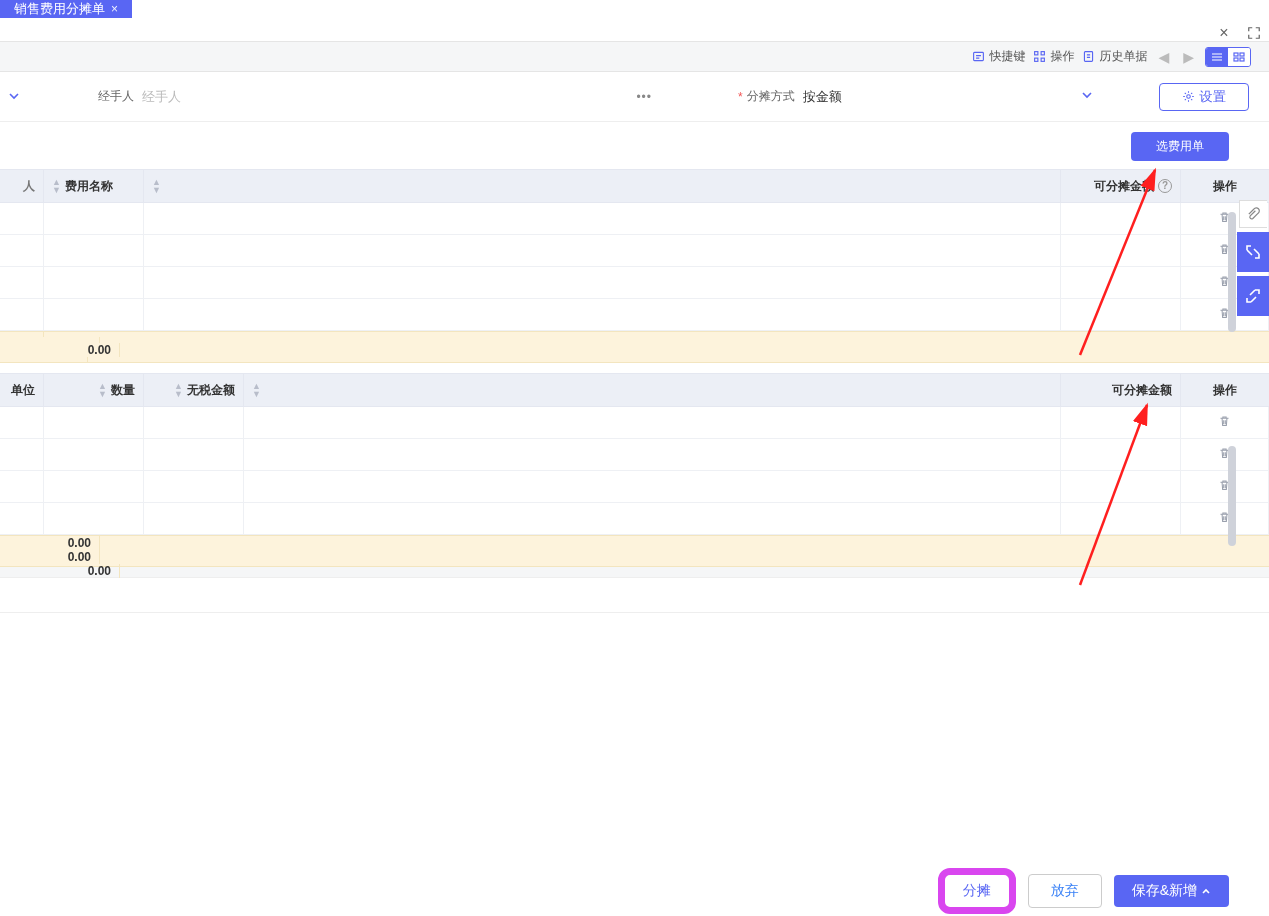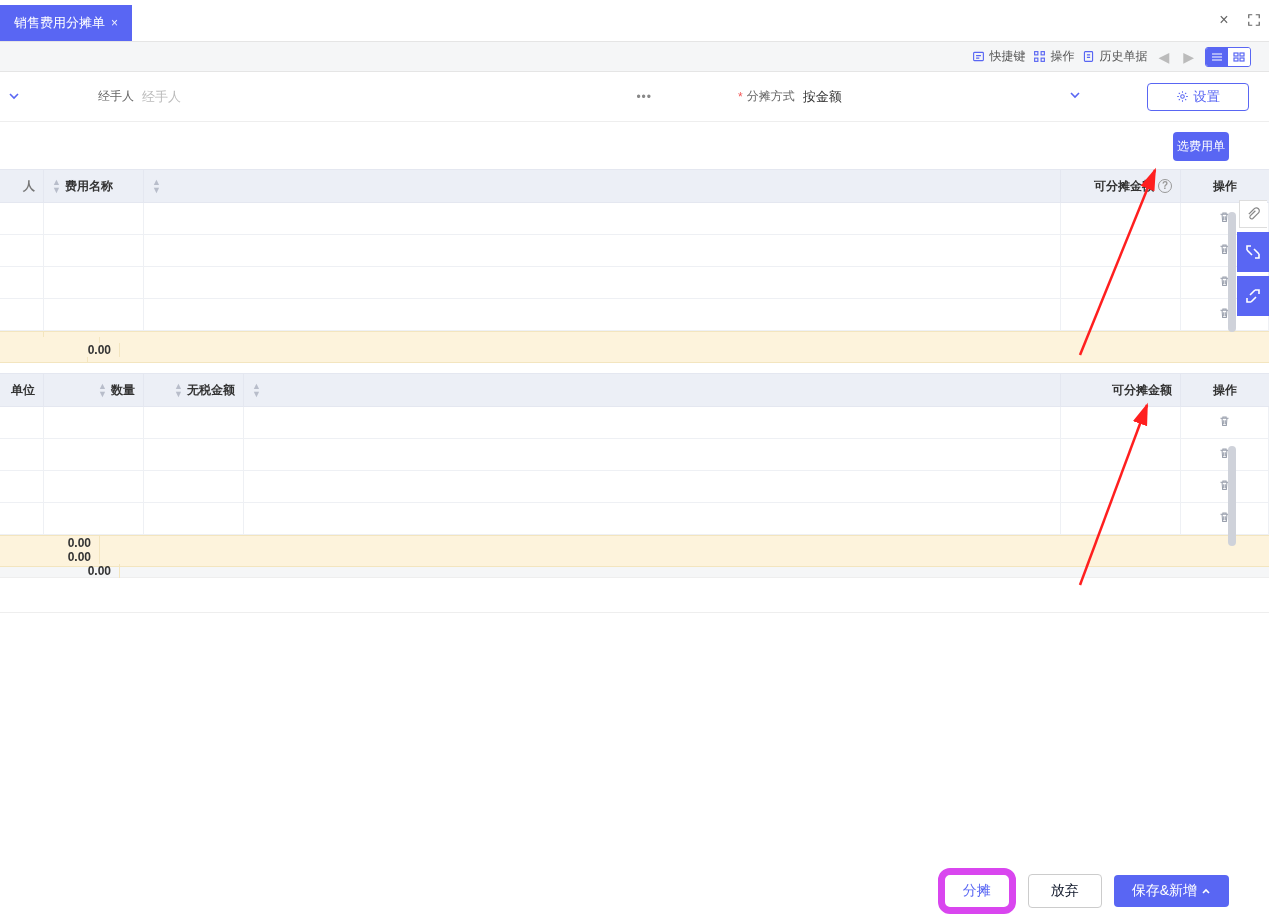--- a/index.html
+++ b/index.html
@@ -1,20 +1,20 @@
 <!DOCTYPE html>
 <html><head>
 <meta charset="utf-8">
 <style>
   * { box-sizing: border-box; margin: 0; padding: 0; }
   html, body { height: 100%; font-family: "Microsoft YaHei", Arial, sans-serif; font-size: 12px; color: #333; background: #fff; }
   body { width: 1269px; height: 916px; position: relative; overflow: hidden; }
 
   
-  .tabbar { display: flex; align-items: flex-end; height: 42px; border-bottom: 1px solid #e5e5e5; }
+  .tabbar { display: flex; align-items: flex-start; height: 42px; border-bottom: 1px solid #e5e5e5; flex-direction: column; }
   .tab { background: #5966f3; color: #fff; padding: 0 14px; height: 36px; display: flex; align-items: center; font-size: 13px; gap: 6px; }
   .tab .close-x { font-size: 12px; cursor: pointer; opacity: .9; }
   .tabbar-right { margin-left: auto; display: flex; align-items: center; height: 42px; }
   .win-btn { width: 30px; height: 30px; display: flex; align-items: center; justify-content: center; color: #666; cursor: pointer; font-size: 16px; }
 
   
   .toolbar-row { height: 30px; background: #f5f6f7; border-bottom: 1px solid #e5e5e5; display: flex; align-items: center; justify-content: flex-end; padding-right: 18px; gap: 8px; color: #555; }
   .toolbar-row .t-item { display: flex; align-items: center; gap: 4px; cursor: pointer; }
   .ico { display: inline-block; vertical-align: middle; }
   .chev { color: #bbb; font-size: 14px; padding: 0 3px; cursor: pointer; }
@@ -30,26 +30,26 @@
   .field .lbl { color: #666; margin-right: 8px; }
   .field .req { color: #f25656; margin-right: 4px; }
   .field input { border: none; outline: none; font-size: 13px; color: #333; background: transparent; }
   .field input::placeholder { color: #bbb; }
   .field .more-dots { color: #888; cursor: pointer; padding: 0 6px; letter-spacing: 1px; }
   .field .drop-chev { color: #5966f3; cursor: pointer; padding: 0 6px; }
   .field.jsr { width: 560px; position: relative; }
   .field.jsr .more-dots { position: absolute; right: 0; }
   .field.fts { flex: 1; position: relative; padding-left: 50px; }
   .field.fts .drop-chev { position: absolute; right: 30px; }
-  .btn-outline { border: 1px solid #5966f3; color: #5966f3; background: #fff; border-radius: 4px; padding: 4px 28px; display: flex; align-items: center; gap: 4px; cursor: pointer; margin-right: 20px; }
+  .btn-outline { border: 1px solid #5966f3; color: #5966f3; background: #fff; border-radius: 4px; padding: 4px 22px; display: flex; align-items: center; gap: 4px; cursor: pointer; margin-right: 20px; }
 
   
   .section { padding-top: 10px; }
   .sec-head { display: flex; justify-content: flex-end; padding: 0 40px 8px 0; }
-  .btn-primary-sm { background: #5966f3; color: #fff; border: none; border-radius: 4px; padding: 6px 4px; font-size: 12px; cursor: pointer; }
+  .btn-primary-sm { background: #5966f3; color: #fff; border: none; border-radius: 4px; padding: 6px 25px; font-size: 12px; cursor: pointer; }
 
   
   .tbl { position: relative; }
   .thead { background: #eceff6; height: 34px; display: flex; align-items: center; border-top: 1px solid #e4e7f0; border-bottom: 1px solid #e4e7f0; font-weight: 600; }
   .th, .td { border-right: 1px solid #e4e7f0; height: 100%; display: flex; align-items: center; padding: 0 8px; }
   .sort { color: #b8bdca; font-size: 9px; margin-right: 4px; line-height: 8px; }
   .col-a { width: 44px; justify-content: flex-end; }
   .col-b { width: 100px; }
   .col-c { flex: 1; }
   .col-amt1 { width: 120px; justify-content: flex-end; }
@@ -70,21 +70,21 @@
   .colB-amt { width: 120px; justify-content: flex-end; }
   .colB-op { width: 88px; justify-content: center; border-right: none; }
 
   
   .grey-gap { height: 10px; background: #f5f6f7; }
   .white-block { height: 36px; background: #fff; border-top: 1px solid #eee; border-bottom: 1px solid #eee; }
 
   
   .footer { position: absolute; bottom: 0; left: 0; right: 0; height: 50px; background: #fff; display: flex; align-items: center; justify-content: flex-end; padding-right: 40px; gap: 12px; }
   .btn-outline2 { border: 7px solid #d946ef; color: #5966f3; background: #fff; border-radius: 12px; padding: 7px 18px; font-size: 14px; cursor: pointer; }
-  .btn-plain { border: 1px solid #ccc; color: #0f172a; background: #fff; border-radius: 4px; padding: 7px 22px; font-size: 14px; cursor: pointer; }
+  .btn-plain { border: 1px solid #ccc; color: #3b82f6; background: #fff; border-radius: 4px; padding: 7px 22px; font-size: 14px; cursor: pointer; }
   .btn-primary { background: #5966f3; color: #fff; border: none; border-radius: 4px; padding: 7px 18px; font-size: 14px; cursor: pointer; display: flex; align-items: center; gap: 4px; }
 
   
   .side-rail { position: absolute; right: 0; top: 200px; width: 32px; display: flex; flex-direction: column; align-items: center; }
   .rail-attach { width: 28px; height: 28px; display: flex; align-items: center; justify-content: center; color: #888; border: 1px solid #ddd; border-right: none; background: #fff; cursor: pointer; }
   .rail-btn { width: 32px; height: 40px; background: #5966f3; color: #fff; display: flex; align-items: center; justify-content: center; cursor: pointer; margin-top: 4px; }
   .rail-btn:first-of-type { margin-top: 6px; }
 
   
   .vscroll { position: absolute; right: 33px; width: 8px; background: #cfd2da; border-radius: 4px; }

